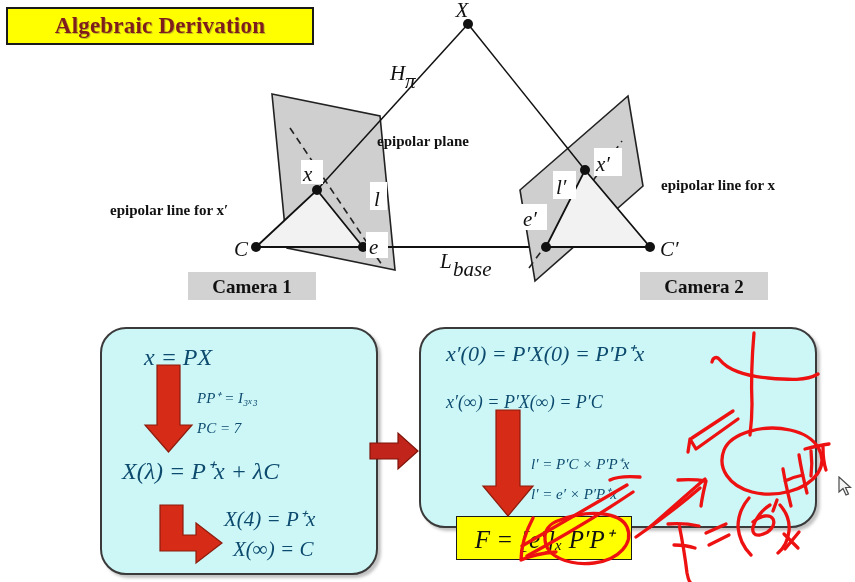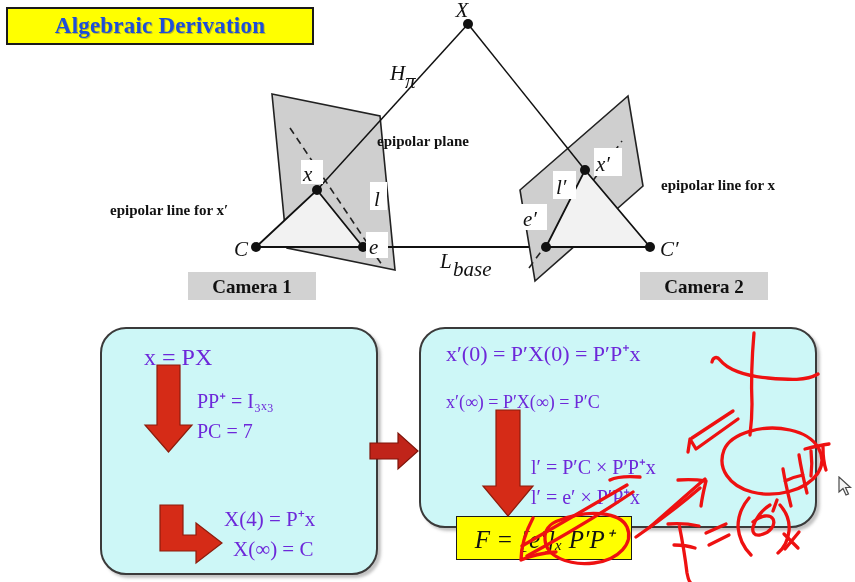--- a/index.html
+++ b/index.html
@@ -28,21 +28,21 @@
     border: 2px solid #1a1a1a;
     box-sizing: border-box;
     display: flex;
     align-items: center;
     justify-content: center;
   }
   #title-text {
     font-family: "Liberation Serif", serif;
     font-weight: bold;
     font-size: 23px;
-    color: #1d4ed8;
+    color: #7f1d1d;
     letter-spacing: 0.2px;
     text-shadow: 1px 1px 0 rgba(120,110,60,0.45);
   }
   
   #diagram {
     position: absolute;
     left: 0;
     top: 0;
     width: 855px;
     height: 330px;
@@ -74,27 +74,28 @@
     border-radius: 26px;
     box-sizing: border-box;
     box-shadow: 3px 3px 3px rgba(120,120,120,0.45);
   }
   #left-box  { left: 100px; top: 327px; width: 278px; height: 248px; }
   #right-box { left: 419px; top: 327px; width: 398px; height: 201px; }
 
   .eq {
     position: absolute;
     font-family: "Liberation Serif", serif;
-    color: #6d28d9;
+    font-style: italic;
+    color: #0c4a6e;
     white-space: nowrap;
     line-height: 1;
   }
   .eq.s24 { font-size: 24px; }
   .eq.s21 { font-size: 21px; }
-  .eq.s19 { font-size: 20px; }
+  .eq.s19 { font-size: 15px; }
 
   
   #f-box {
     position: absolute;
     left: 456px;
     top: 516px;
     width: 176px;
     height: 44px;
     background: #ffff00;
     border: 1.5px solid #1a1a1a;
@@ -188,20 +189,21 @@
     <rect x="188" y="272" width="128" height="28" fill="#d2d2d2"></rect>
     <text class="cam-label" x="252" y="293" text-anchor="middle">Camera 1</text>
     <rect x="640" y="272" width="128" height="28" fill="#d2d2d2"></rect>
     <text class="cam-label" x="704" y="293" text-anchor="middle">Camera 2</text>
   </svg>
 
   <div class="eq-box" id="left-box">
     <div class="eq s24" style="left:42px; top:16px;">x = PX</div>
     <div class="eq s19" style="left:95px; top:62px;">PP⁺ = I₃ₓ₃</div>
     <div class="eq s19" style="left:95px; top:92px;">PC = 7</div>
+    <div class="eq s24" style="left:20px; top:130px;">X(λ) = P⁺x + λC</div>
     <div class="eq s21" style="left:122px; top:180px;">X(4) = P⁺x</div>
     <div class="eq s21" style="left:131px; top:210px;">X(∞) = C</div>
   </div>
 
   <div class="eq-box" id="right-box">
     <div class="eq s22" style="left:25px; top:14px; font-size:22px;">x′(0) = P′X(0) = P′P⁺x</div>
     <div class="eq s22" style="left:25px; top:64px; font-size:18px;">x′(∞) = P′X(∞) = P′C</div>
     <div class="eq s19" style="left:110px; top:128px;">l′ = P′C × P′P⁺x</div>
     <div class="eq s19" style="left:110px; top:158px;">l′ = e′ × P′P⁺x</div>
   </div>

